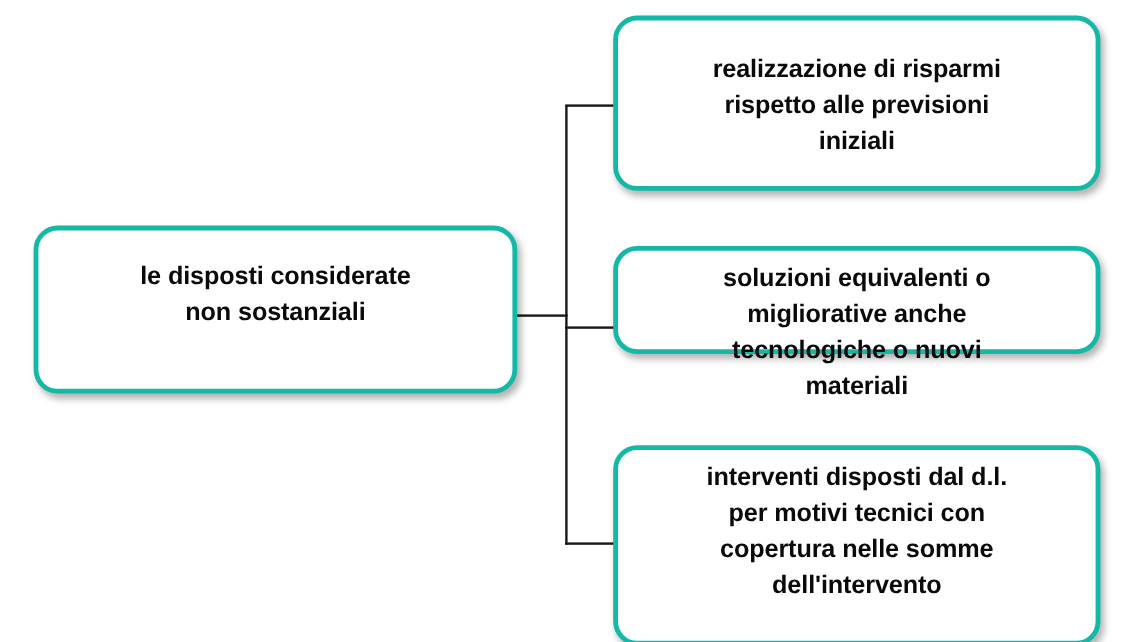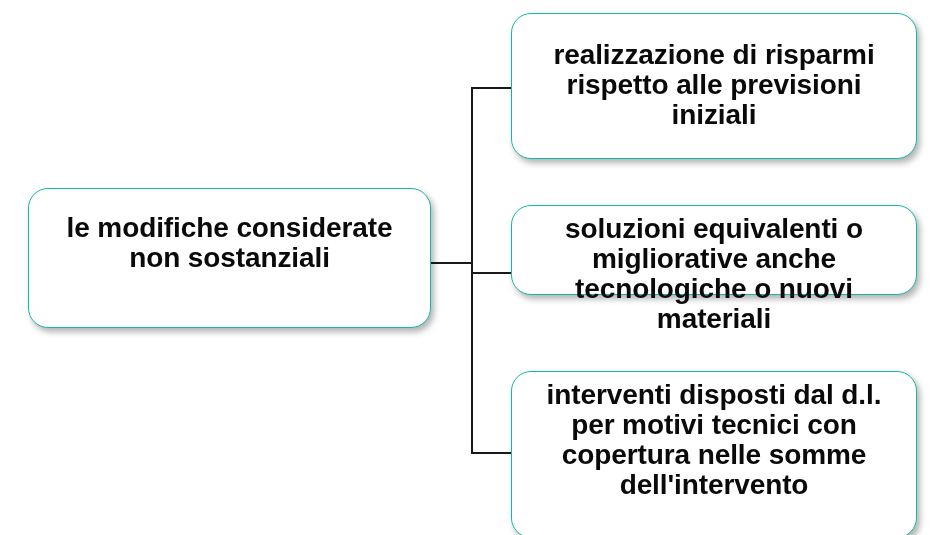--- a/index.html
+++ b/index.html
@@ -17,27 +17,27 @@
     height: 535px;
     background: #ffffff;
     overflow: hidden;
   }
 
   
   .node {
     position: absolute;
     box-sizing: border-box;
     background: #ffffff;
-    border: 1px solid #14b8a6;
+    border: 4px solid #14b8a6;
     border-radius: 20px;
     box-shadow: 3px 4px 6px rgba(0,0,0,0.30);
     text-align: center;
     color: #0a0a0a;
     font-weight: bold;
-    font-size: 28px;
+    font-size: 21px;
     line-height: 30px;
     letter-spacing: -0.1px;
     z-index: 2;
   }
   .node .node-text {
     display: block;
     padding: 0 16px;
     white-space: pre-line;
   }
 
@@ -124,21 +124,21 @@
 
 <div id="canvas">
 
   <div class="conn conn-h conn-root-stub"></div>
   <div class="conn conn-v conn-spine"></div>
   <div class="conn conn-h conn-branch-1"></div>
   <div class="conn conn-h conn-branch-2"></div>
   <div class="conn conn-h conn-branch-3"></div>
 
   <div class="node node-root">
-    <span class="node-text">le modifiche considerate
+    <span class="node-text">le disposti considerate
 non sostanziali</span>
   </div>
 
   <div class="node node-child node-child-1">
     <span class="node-text">realizzazione di risparmi
 rispetto alle previsioni
 iniziali</span>
   </div>
 
   <div class="node node-child node-child-2">

